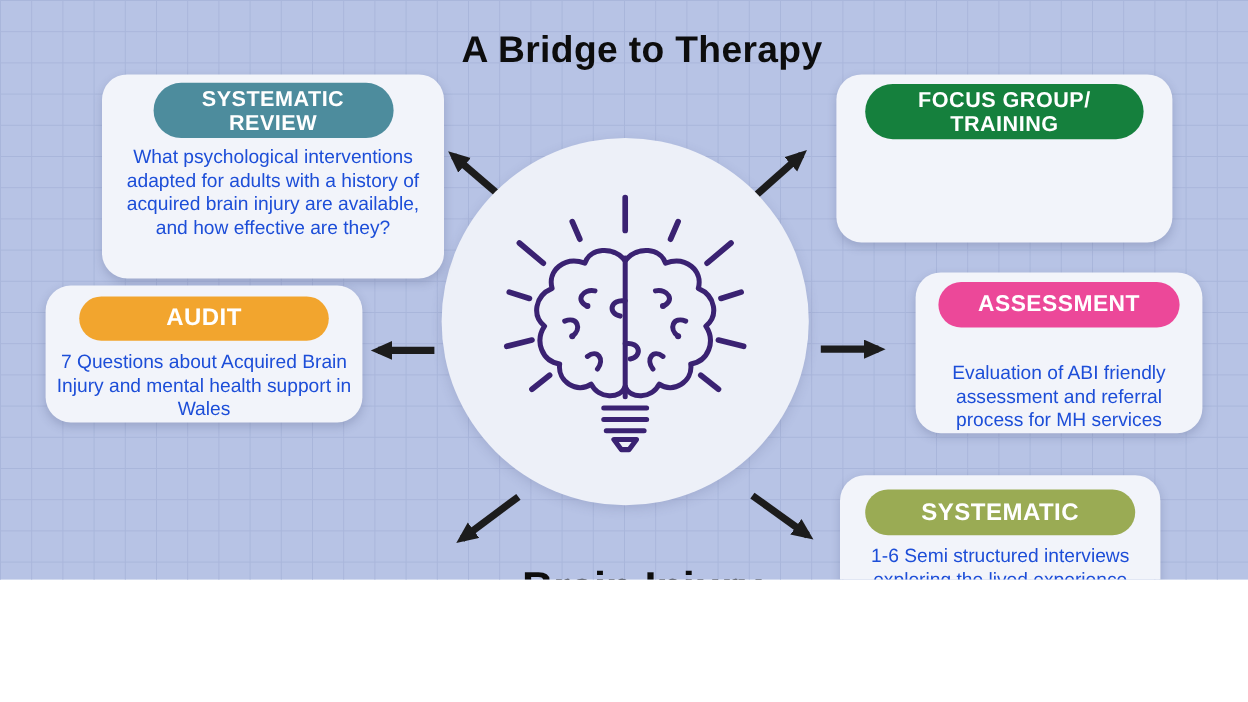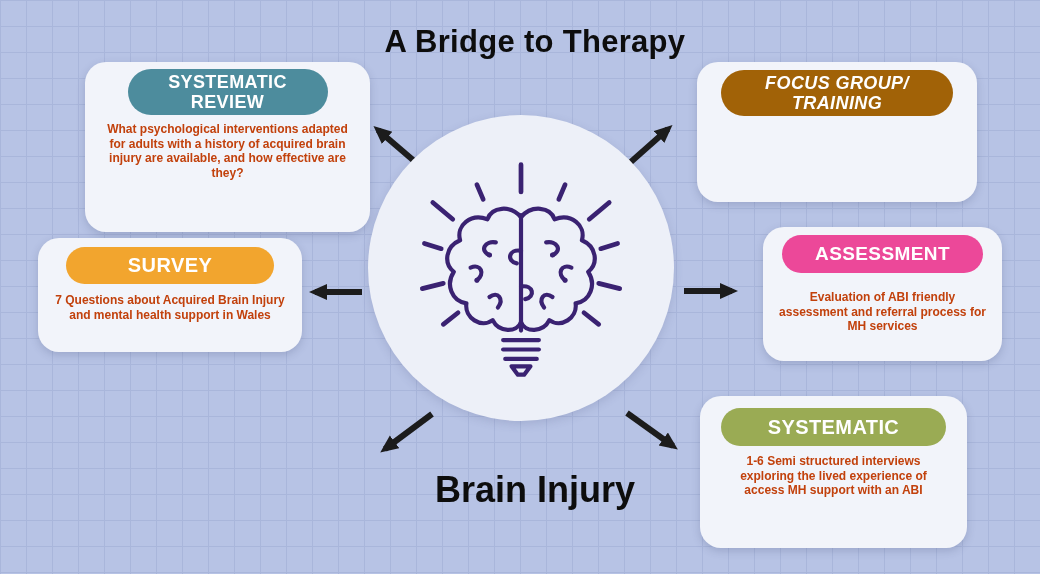--- a/index.html
+++ b/index.html
@@ -1,20 +1,20 @@
 <!DOCTYPE html>
 <html><head>
 <meta charset="utf-8">
 <style>
   * { margin:0; padding:0; box-sizing:border-box; }
   html,body { width:1040px; height:585px; }
   body { font-family:"Liberation Sans", sans-serif; }
 
   .canvas{
-    position:relative; width:1040px; height:574px; overflow:hidden;
+    position:relative; width:1040px; height:483px; overflow:hidden;
     background-color:#b7c3e5;
     background-image:
       linear-gradient(#a9b6db 1px, transparent 1px),
       linear-gradient(90deg,#a9b6db 1px, transparent 1px);
     background-size:26px 26px;
   }
 
   .title{
     position:absolute; top:24px; left:30px; width:1010px;
     text-align:center; font-size:31px; font-weight:bold;
@@ -40,21 +40,21 @@
     position:absolute; background:#f2f4fa; border-radius:21px;
     box-shadow:0 3px 8px rgba(60,70,110,.22);
     display:flex; flex-direction:column; align-items:center;
   }
   .pill{
     border-radius:26px; color:#fff; font-weight:bold; text-align:center;
     white-space:pre-line; display:flex; align-items:center; justify-content:center;
     letter-spacing:.4px; line-height:1.12;
   }
   .body-text{
-    font-size:12px; font-weight:bold; color:#c2410c;
+    font-size:16px; font-weight:normal; color:#1d4ed8;
     text-align:center; line-height:1.22;
   }
 
   #card-sr     { left:85px;  top:62px;  width:285px; height:170px; }
   #card-sr     .pill{ margin-top:7px;  width:200px; height:46px; font-size:18px; }
   #card-sr     .body-text{ margin-top:7px; width:258px; }
 
   #card-survey { left:38px;  top:238px; width:264px; height:114px; }
   #card-survey .pill{ margin-top:9px;  width:208px; height:37px; font-size:20px; }
   #card-survey .body-text{ margin-top:9px; width:252px; }
@@ -62,21 +62,21 @@
   #card-audit  { left:105px; top:400px; width:266px; height:148px; }
   #card-audit  .pill{ margin-top:12px; width:200px; height:38px; font-size:20px; }
   #card-audit  .body-text{ margin-top:7px; width:248px; }
 
   #card-fg     { left:697px; top:62px;  width:280px; height:140px; }
   #card-fg     .pill{ margin-top:8px;  width:232px; height:46px; font-size:18px; }
   #card-fg     .body-text{ margin-top:6px; width:228px; }
 
   #card-assess { left:763px; top:227px; width:239px; height:134px; }
   #card-assess .pill{ margin-top:8px;  width:201px; height:38px; font-size:19px; }
-  #card-assess .body-text{ margin-top:17px; width:212px; }
+  #card-assess .body-text{ margin-top:29px; width:212px; }
 
   #card-int    { left:700px; top:396px; width:267px; height:152px; }
   #card-int    .pill{ margin-top:12px; width:225px; height:38px; font-size:20px; }
   #card-int    .body-text{ margin-top:8px; width:218px; }
 </style>
 </head>
 <body>
 
 <div class="canvas">
 
@@ -145,27 +145,27 @@
 
   <div class="center-label">Brain Injury</div>
 
   <div class="card" id="card-sr">
     <div class="pill" style="background-color: rgb(77, 140, 157);">SYSTEMATIC
 REVIEW</div>
     <div class="body-text">What psychological interventions adapted for adults with a history of acquired brain injury are available, and how effective are they?</div>
   </div>
 
   <div class="card" id="card-survey">
-    <div class="pill" style="background-color: rgb(242, 165, 46);">SURVEY</div>
+    <div class="pill" style="background-color: rgb(242, 165, 46);">AUDIT</div>
     <div class="body-text">7 Questions about Acquired Brain Injury and mental health support in Wales</div>
   </div>
 
 
   <div class="card" id="card-fg">
-    <div class="pill" style="background-color: #a16207; font-style: italic;">FOCUS GROUP/
+    <div class="pill" style="background-color: #15803d;">FOCUS GROUP/
 TRAINING</div>
   </div>
 
   <div class="card" id="card-assess">
     <div class="pill" style="background-color: #ec4899;">ASSESSMENT</div>
     <div class="body-text">Evaluation of ABI friendly assessment and referral process for MH services</div>
   </div>
 
   <div class="card" id="card-int">
     <div class="pill" style="background-color: rgb(154, 171, 84);">SYSTEMATIC</div>

